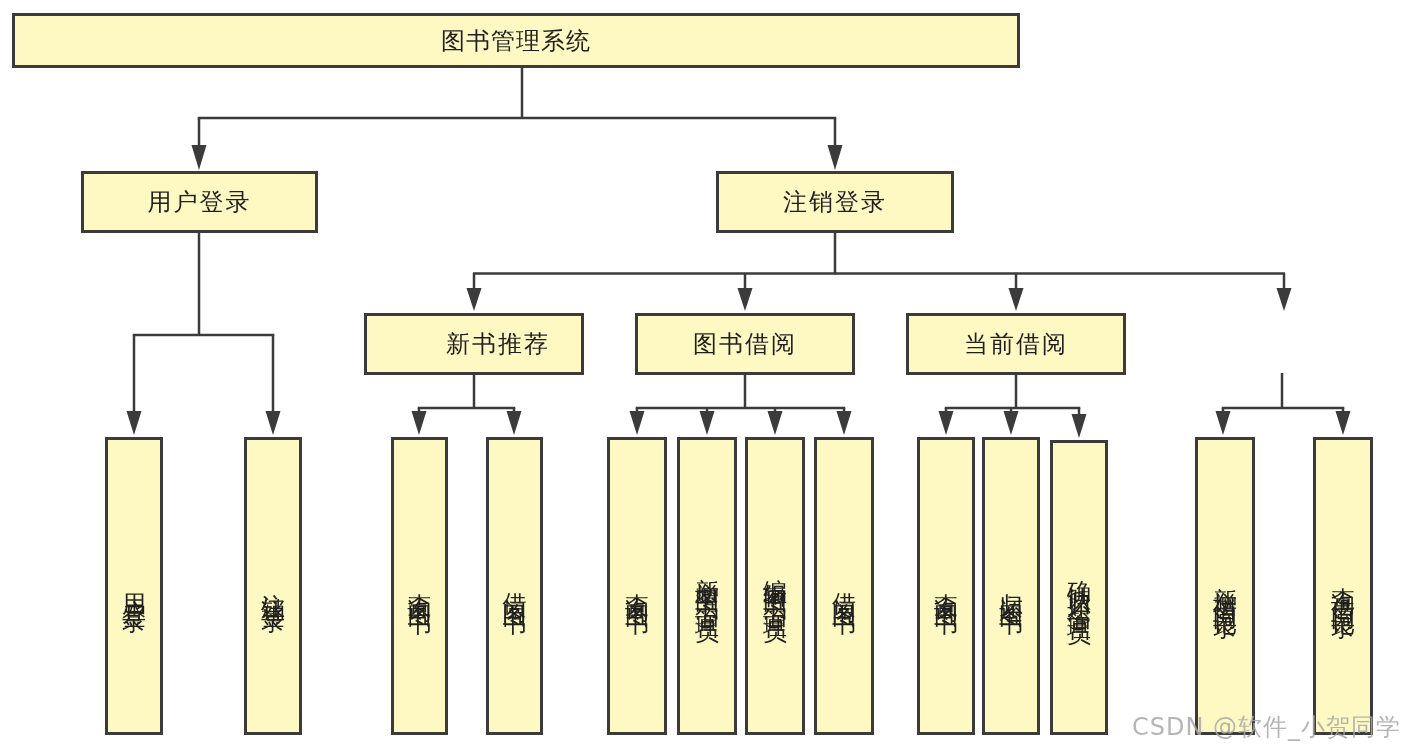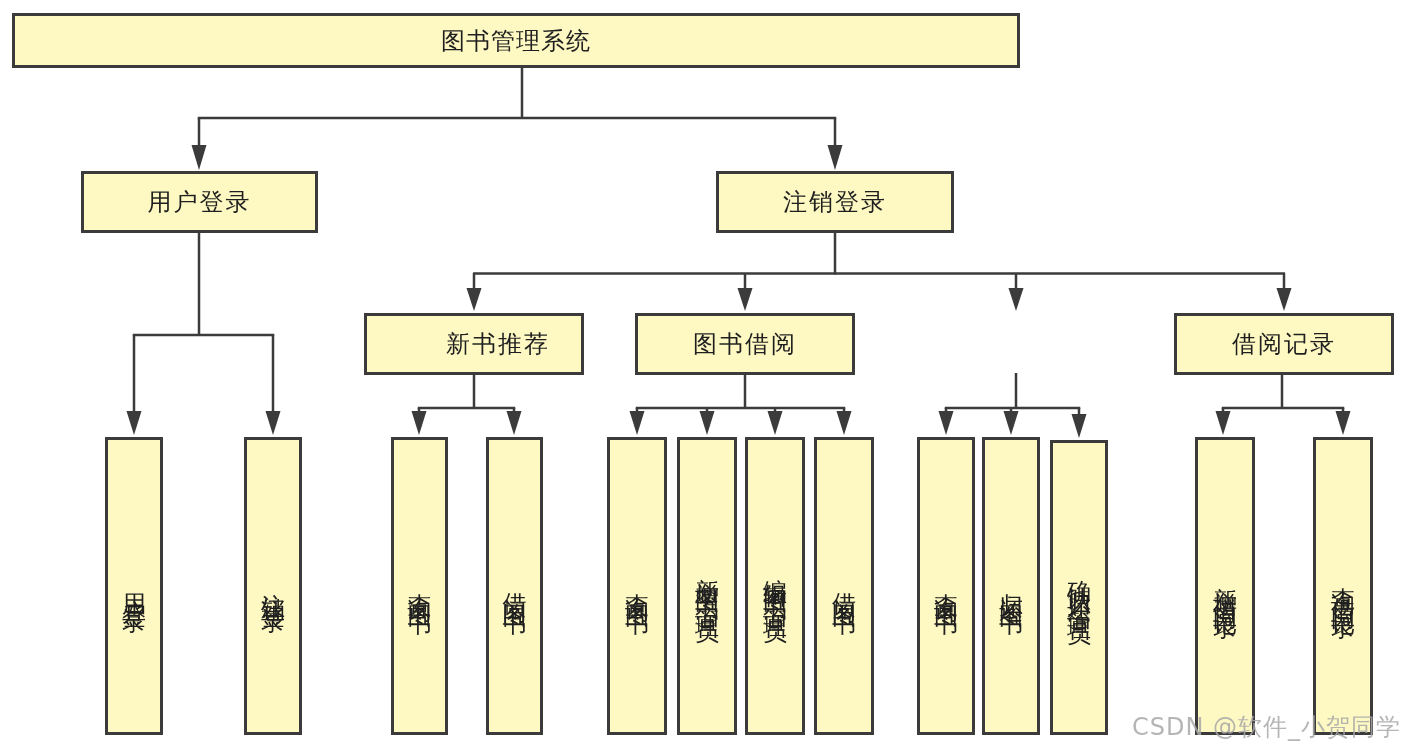--- a/index.html
+++ b/index.html
@@ -144,22 +144,22 @@
   <div class="box h" style="left:716px; top:171px; width:238px; height:62px;">
     <span>注销登录</span>
   </div>
 
   <div class="box h" style="left:364px; top:313px; width:220px; height:62px;padding-left:48px;">
     <span>新书推荐</span>
   </div>
   <div class="box h" style="left:635px; top:313px; width:220px; height:62px;">
     <span>图书借阅</span>
   </div>
-  <div class="box h" style="left:1174px; top:313px; width:220px; height:62px;">
-    <span>借阅记录</span>
+  <div class="box h" style="left:906px; top:313px; width:220px; height:62px;">
+    <span>当前借阅</span>
   </div>
 
   <div class="box v" style="left:105px; top:437px; width:58px; height:298px;">
     <span>用户登录</span>
   </div>
   <div class="box v" style="left:244px; top:437px; width:58px; height:298px;">
     <span>注销登录</span>
   </div>
 
   <div class="box v" style="left:391px; top:437px; width:57px; height:298px;">

